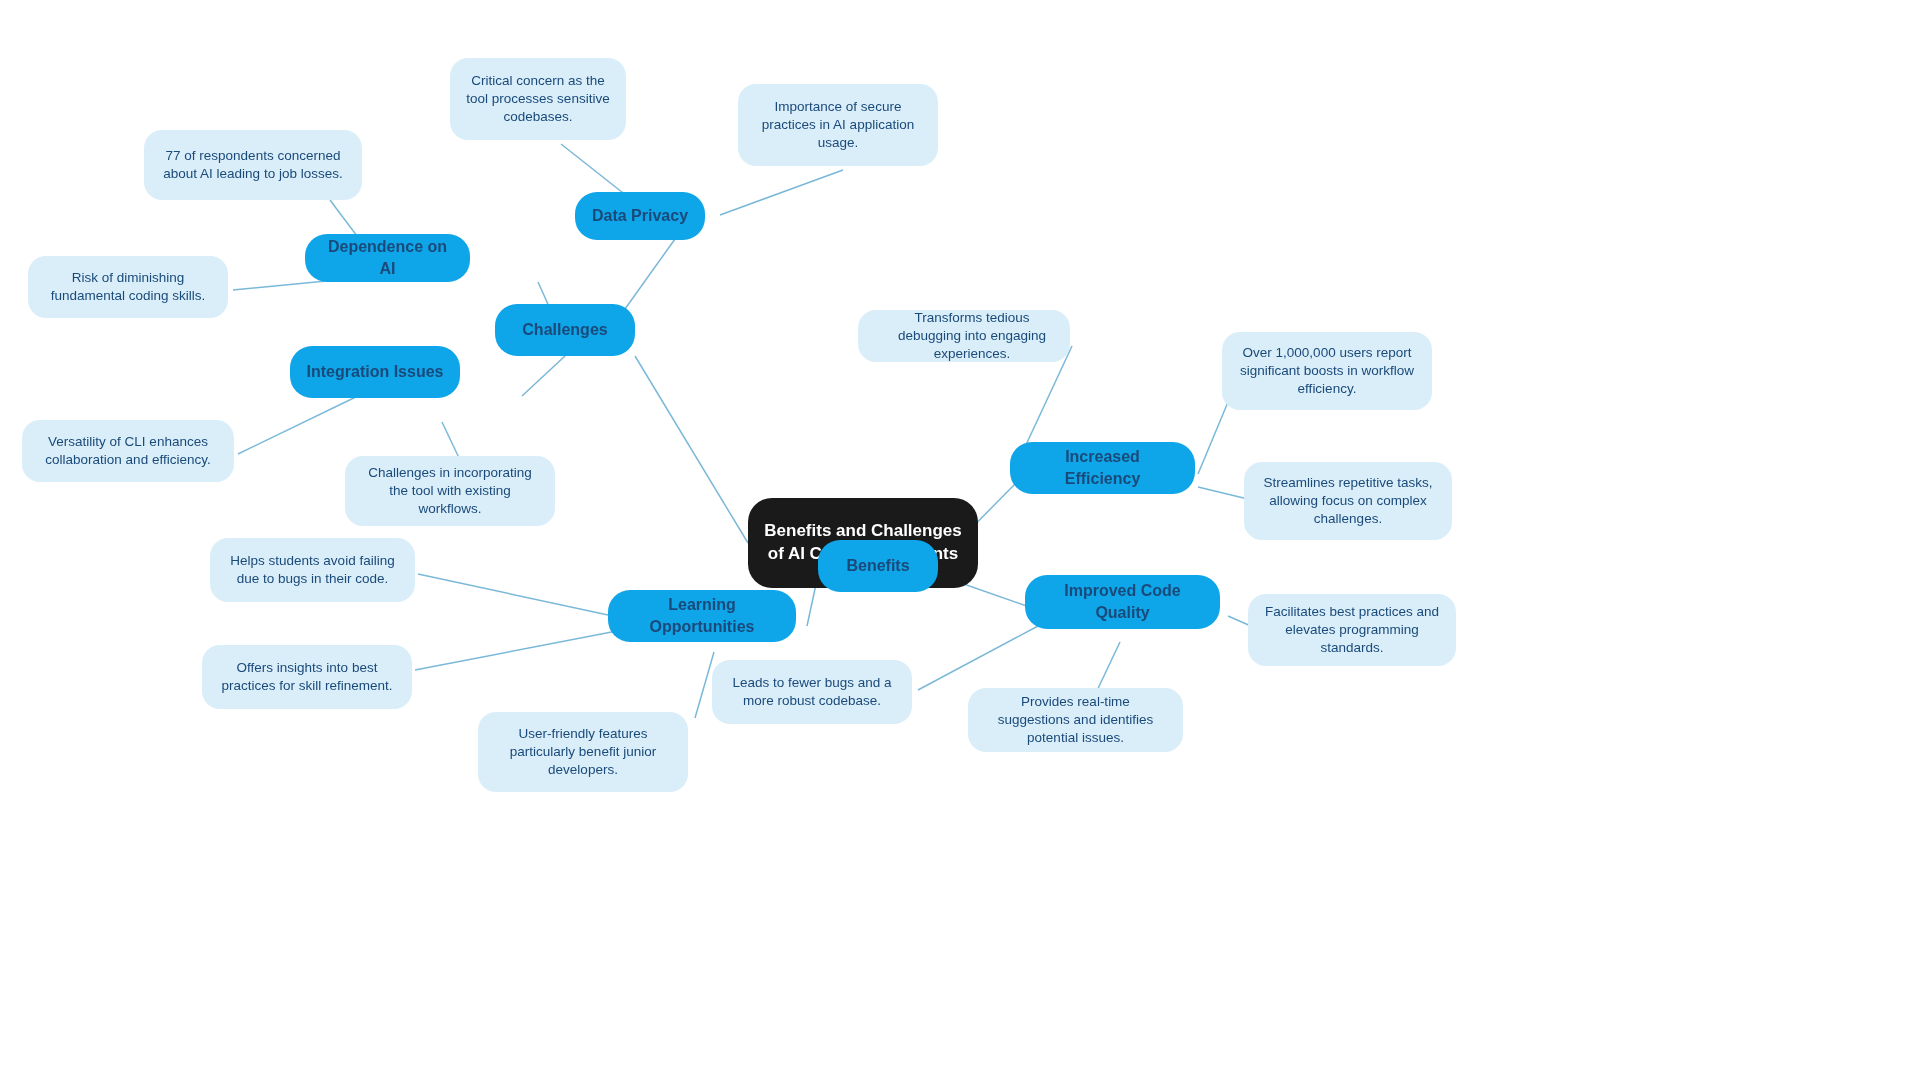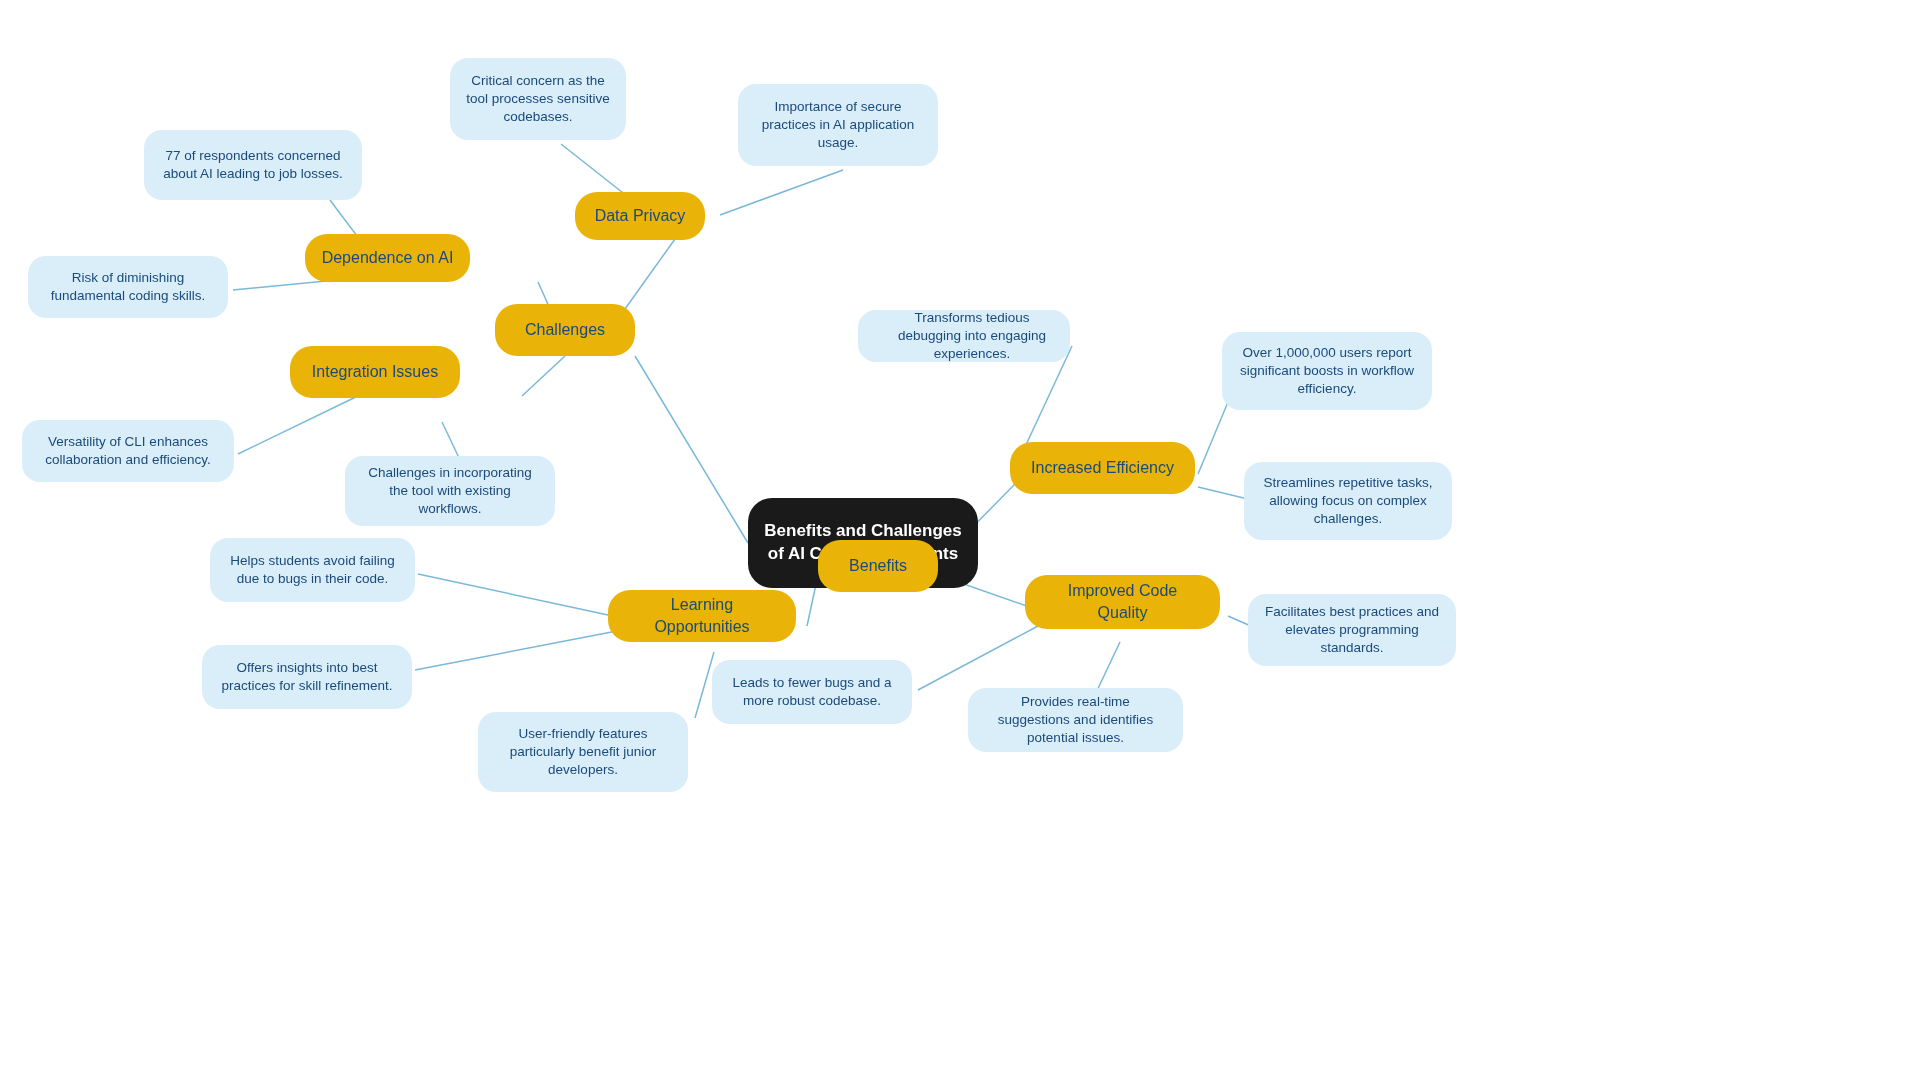--- a/index.html
+++ b/index.html
@@ -33,24 +33,24 @@
     .node-center {
       background: #1a1a1a;
       color: #ffffff;
       font-size: 17px;
       font-weight: 600;
       border-radius: 24px;
       width: 230px;
       height: 90px;
     }
     .node-primary {
-      background: #eab308;
+      background: #0ea5e9;
       color: #1a4a7a;
       font-size: 16px;
-      font-weight: 400;
+      font-weight: 700;
       border-radius: 22px;
     }
     .node-secondary {
       background: #daeef9;
       color: #1a4a7a;
       font-size: 13.5px;
       font-weight: 400;
       border-radius: 18px;
     }
   </style>

